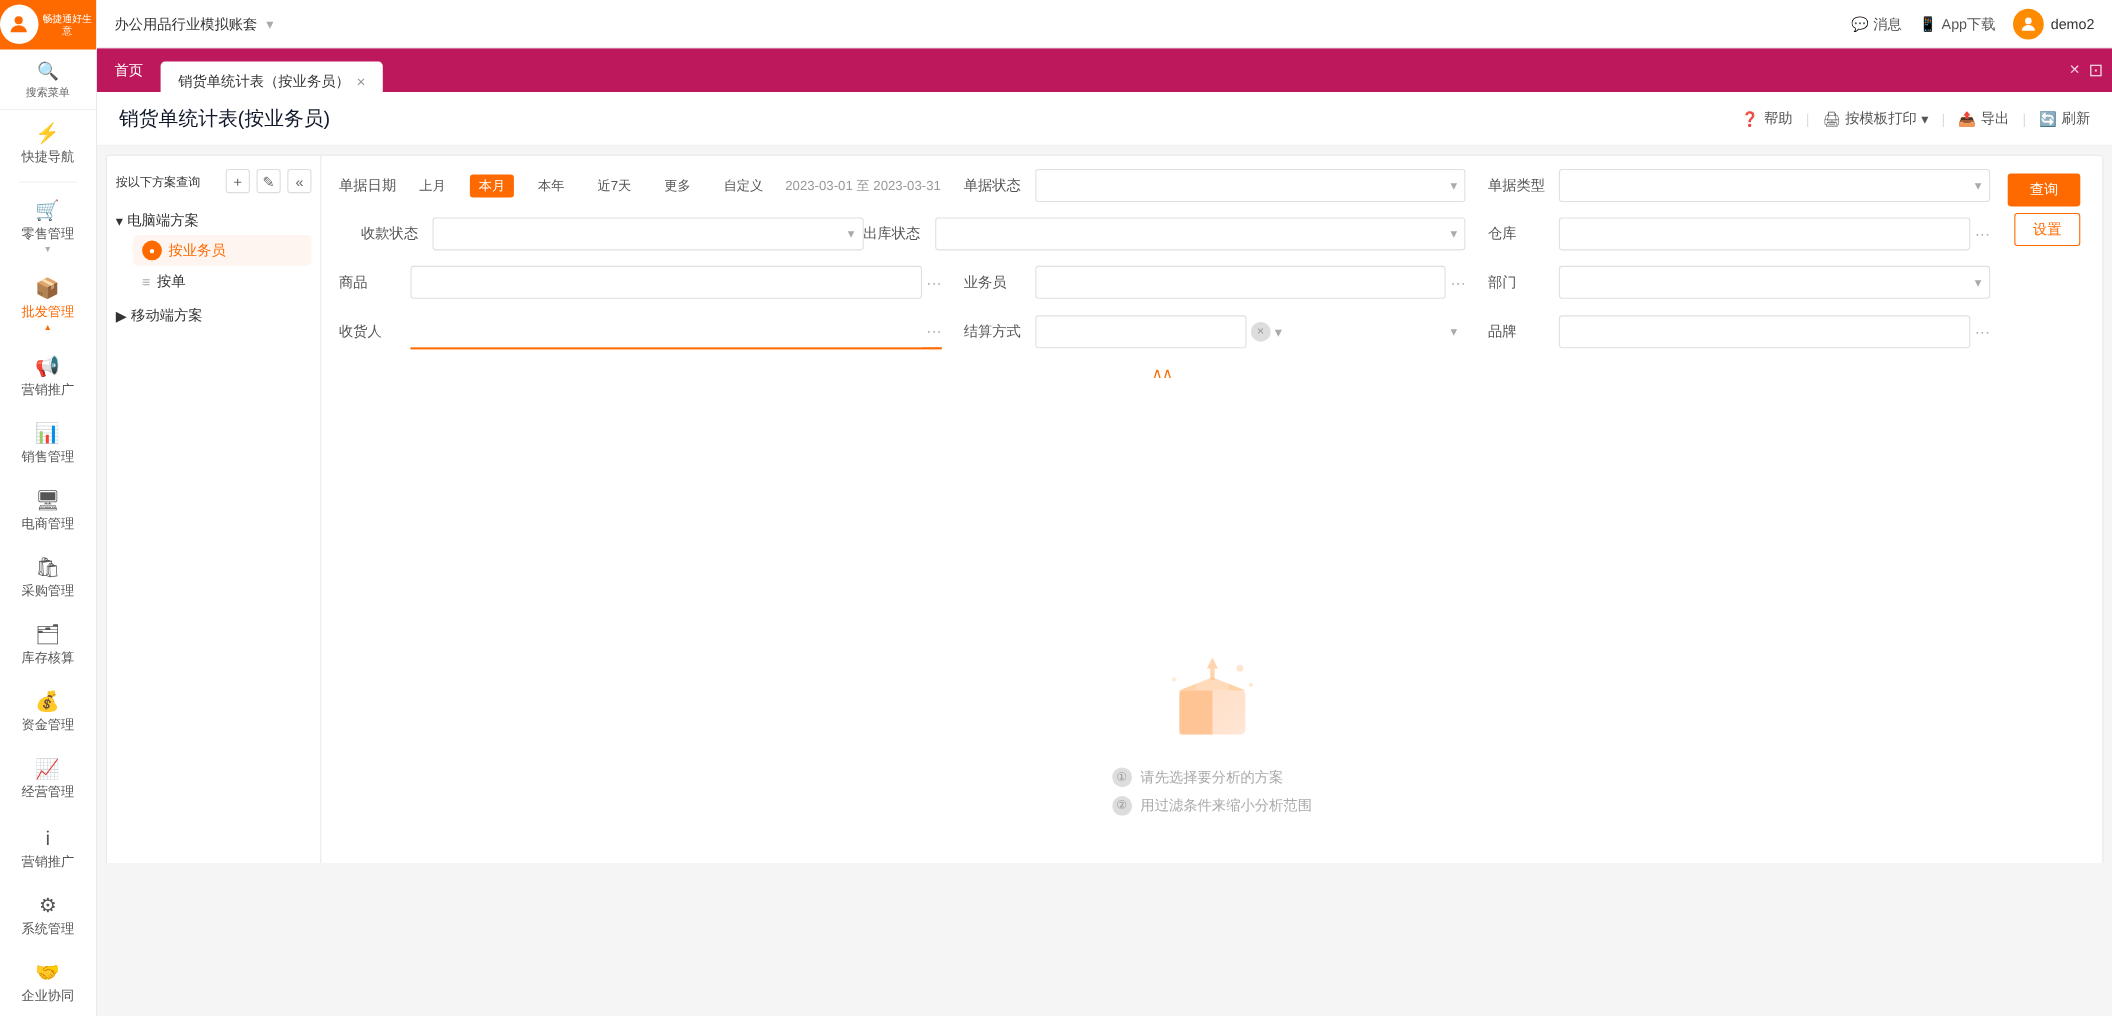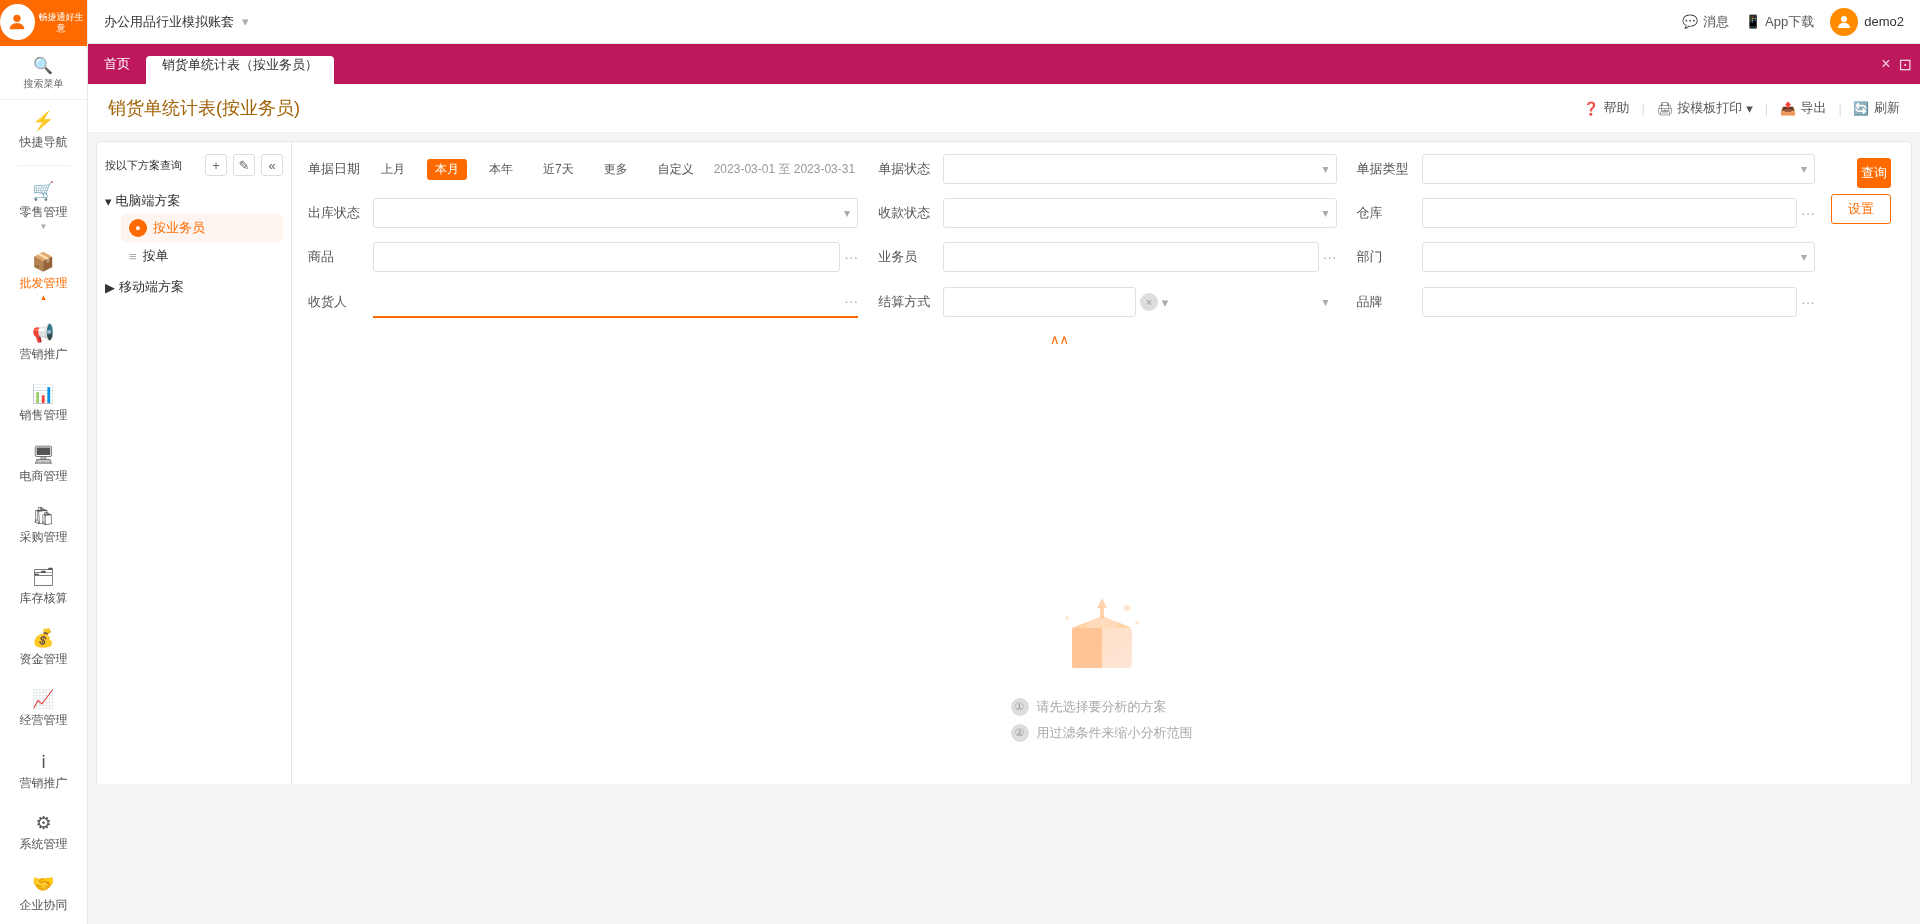--- a/index.html
+++ b/index.html
@@ -24,31 +24,31 @@
     .top-header { height: 44px; background: #fff; border-bottom: 1px solid #e8e8e8; display: flex; align-items: center; justify-content: space-between; padding: 0 16px; }
     .top-header-left { display: flex; align-items: center; gap: 8px; }
     .top-header-right { display: flex; align-items: center; gap: 16px; }
     .header-btn { display: flex; align-items: center; gap: 4px; color: #555; font-size: 13px; cursor: pointer; }
     .user-avatar { width: 28px; height: 28px; border-radius: 50%; background: #ff8c00; display: flex; align-items: center; justify-content: center; color: #fff; font-size: 11px; overflow: hidden; }
 
     
     .tab-bar { height: 40px; background: #be185d; display: flex; align-items: center; padding: 0 0 0 0; }
     .tab-item { height: 40px; display: flex; align-items: center; padding: 0 16px; cursor: pointer; color: rgba(255,255,255,0.8); font-size: 13px; gap: 6px; }
     .tab-item.home { color: #fff; }
-    .tab-item.active { background: #fff; color: #333; border-radius: 4px 4px 0 0; margin-top: 20px; height: 36px; flex-direction: column; }
+    .tab-item.active { background: #fff; color: #333; border-radius: 4px 4px 0 0; margin-top: 20px; height: 36px; }
     .tab-close { cursor: pointer; color: #999; font-size: 14px; }
     .tab-bar-right { margin-left: auto; display: flex; align-items: center; gap: 8px; padding-right: 8px; }
     .tab-bar-btn { color: rgba(255,255,255,0.8); cursor: pointer; font-size: 16px; }
 
     
     .content { flex: 1; background: #f5f5f5; overflow-y: auto; padding: 0; }
 
     
     .page-header { background: #fff; padding: 12px 20px; display: flex; align-items: center; justify-content: space-between; border-bottom: 1px solid #f0f0f0; }
-    .page-title { font-size: 18px; font-weight: 500; color: #a16207; }
+    .page-title { font-size: 18px; font-weight: 500; color: #0f172a; }
     .page-actions { display: flex; align-items: center; gap: 12px; }
     .page-action-btn { display: flex; align-items: center; gap: 4px; color: #555; font-size: 13px; cursor: pointer; }
     .page-action-divider { color: #ddd; }
 
     
     .main-panel { display: flex; background: #fff; margin: 8px; border: 1px solid #e8e8e8; border-radius: 4px; min-height: 820px; }
 
     
     .filter-panel { width: 195px; border-right: 1px solid #e8e8e8; padding: 12px 8px; }
     .filter-panel-header { display: flex; align-items: center; justify-content: space-between; margin-bottom: 12px; }
@@ -72,21 +72,21 @@
     .filter-dots { color: #aaa; margin-left: 4px; cursor: pointer; font-size: 14px; }
     .filter-clear-btn { width: 18px; height: 18px; border-radius: 50%; background: #ddd; display: flex; align-items: center; justify-content: center; color: #999; font-size: 11px; cursor: pointer; margin-left: 4px; }
 
     
     .date-options { display: flex; align-items: center; gap: 14px; margin-right: 8px; }
     .date-btn { padding: 2px 8px; font-size: 12px; border-radius: 3px; cursor: pointer; color: #555; border: none; background: none; }
     .date-btn.active { background: #ff6a00; color: #fff; border-radius: 3px; }
     .date-range { font-size: 12px; color: #999; margin-left: 4px; }
 
     
-    .query-btn { background: #ff6a00; color: #fff; border: none; padding: 6px 4px; border-radius: 3px; font-size: 13px; cursor: pointer; }
+    .query-btn { background: #ff6a00; color: #fff; border: none; padding: 6px 20px; border-radius: 3px; font-size: 13px; cursor: pointer; }
     .setting-btn { display: block; background: #fff; color: #ff6a00; border: 1px solid #ff6a00; padding: 5px 16px; border-radius: 3px; font-size: 13px; cursor: pointer; margin-top: 6px; }
     .action-btns { display: flex; flex-direction: column; align-items: flex-end; padding-right: 4px; }
 
     
     .collapse-btn { display: flex; align-items: center; gap: 4px; color: #ff6a00; font-size: 13px; cursor: pointer; margin: 4px 0 12px; justify-content: center; }
 
     
     .empty-state { display: flex; flex-direction: column; align-items: center; justify-content: center; padding: 80px 0; }
     .empty-icon { width: 100px; height: 100px; margin-bottom: 20px; }
     .empty-steps { display: flex; flex-direction: column; gap: 8px; }
@@ -310,30 +310,30 @@
                 <span class="filter-label">单据类型</span>
                 <div class="filter-select-wrap">
                   <select class="filter-select">
                     <option></option>
                   </select>
                 </div>
               </div>
             </div>
 
             <div class="filter-row">
-              <div class="filter-field" style="flex:1.2;">
-                <span class="filter-label">出库状态</span>
+              <div class="filter-field" style="flex:1;margin-left:20px;">
+                <span class="filter-label">收款状态</span>
                 <div class="filter-select-wrap">
                   <select class="filter-select">
                     <option></option>
                   </select>
                 </div>
               </div>
-              <div class="filter-field" style="flex:1;margin-left:20px;">
-                <span class="filter-label">收款状态</span>
+              <div class="filter-field" style="flex:1.2;">
+                <span class="filter-label">出库状态</span>
                 <div class="filter-select-wrap">
                   <select class="filter-select">
                     <option></option>
                   </select>
                 </div>
               </div>
               <div class="filter-field" style="flex:1;margin-left:20px;">
                 <span class="filter-label">仓库</span>
                 <div style="flex:1;display:flex;align-items:center;">
                   <input class="filter-input" value="" style="flex: 1 1 0%;">

